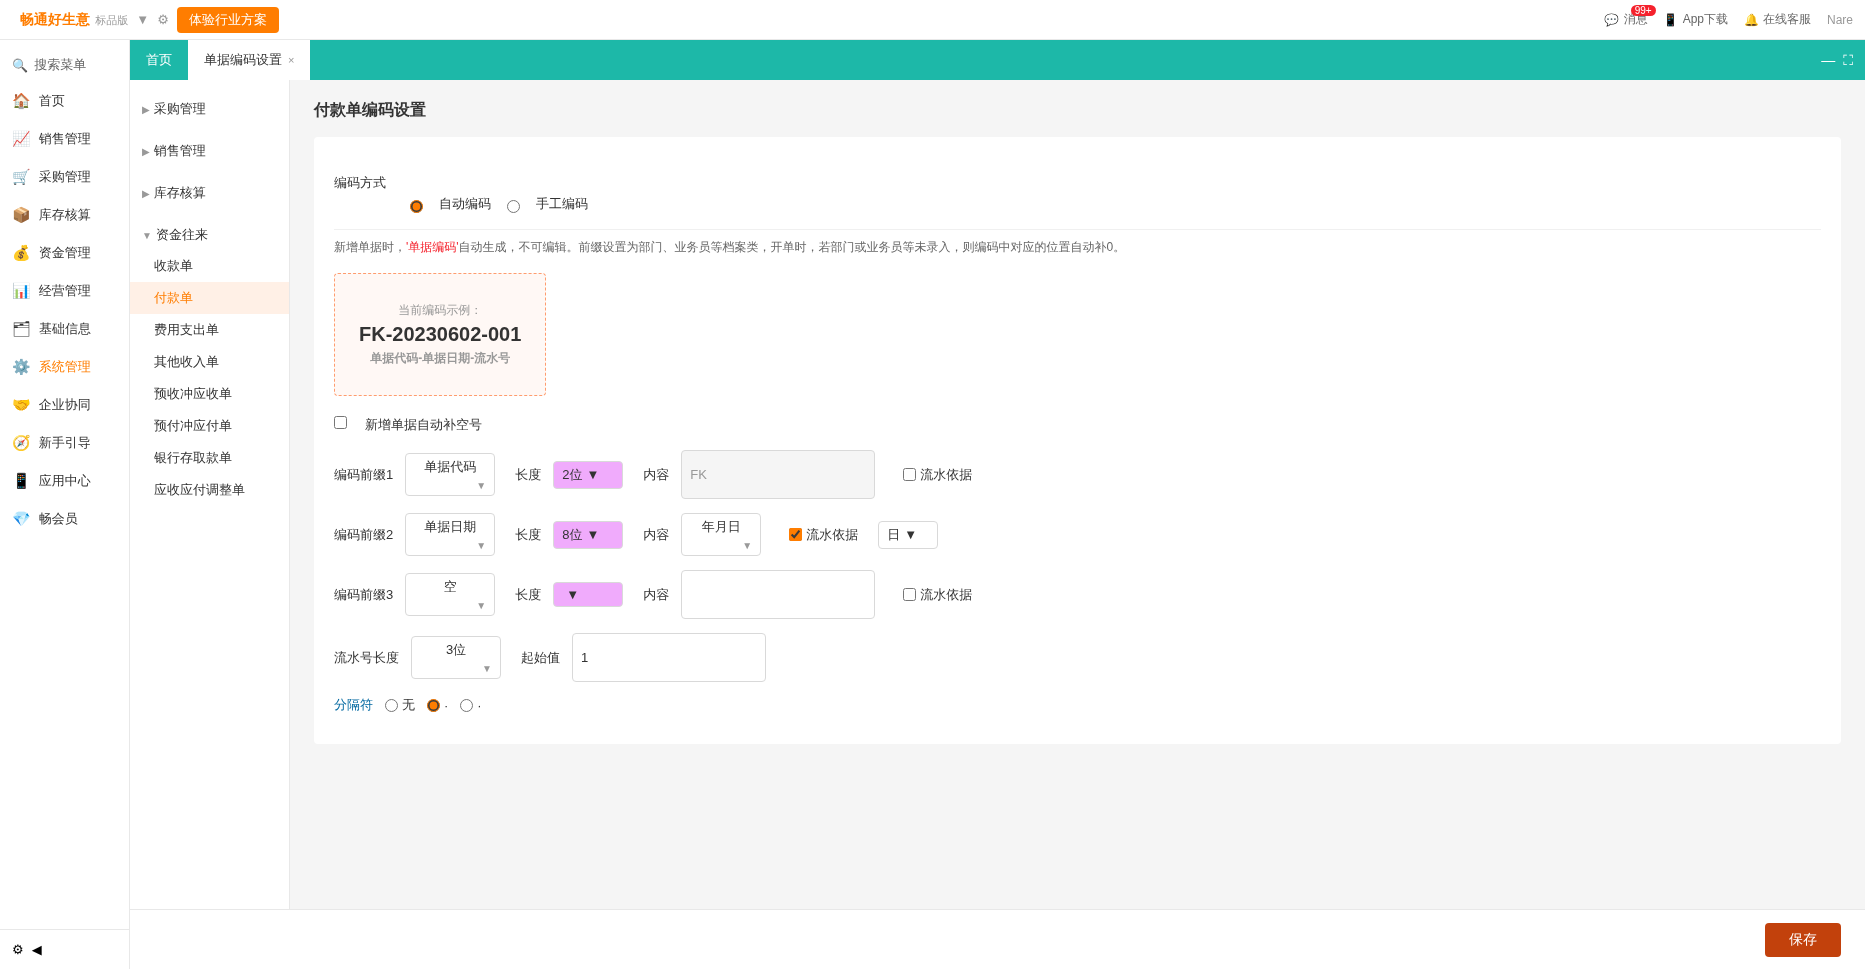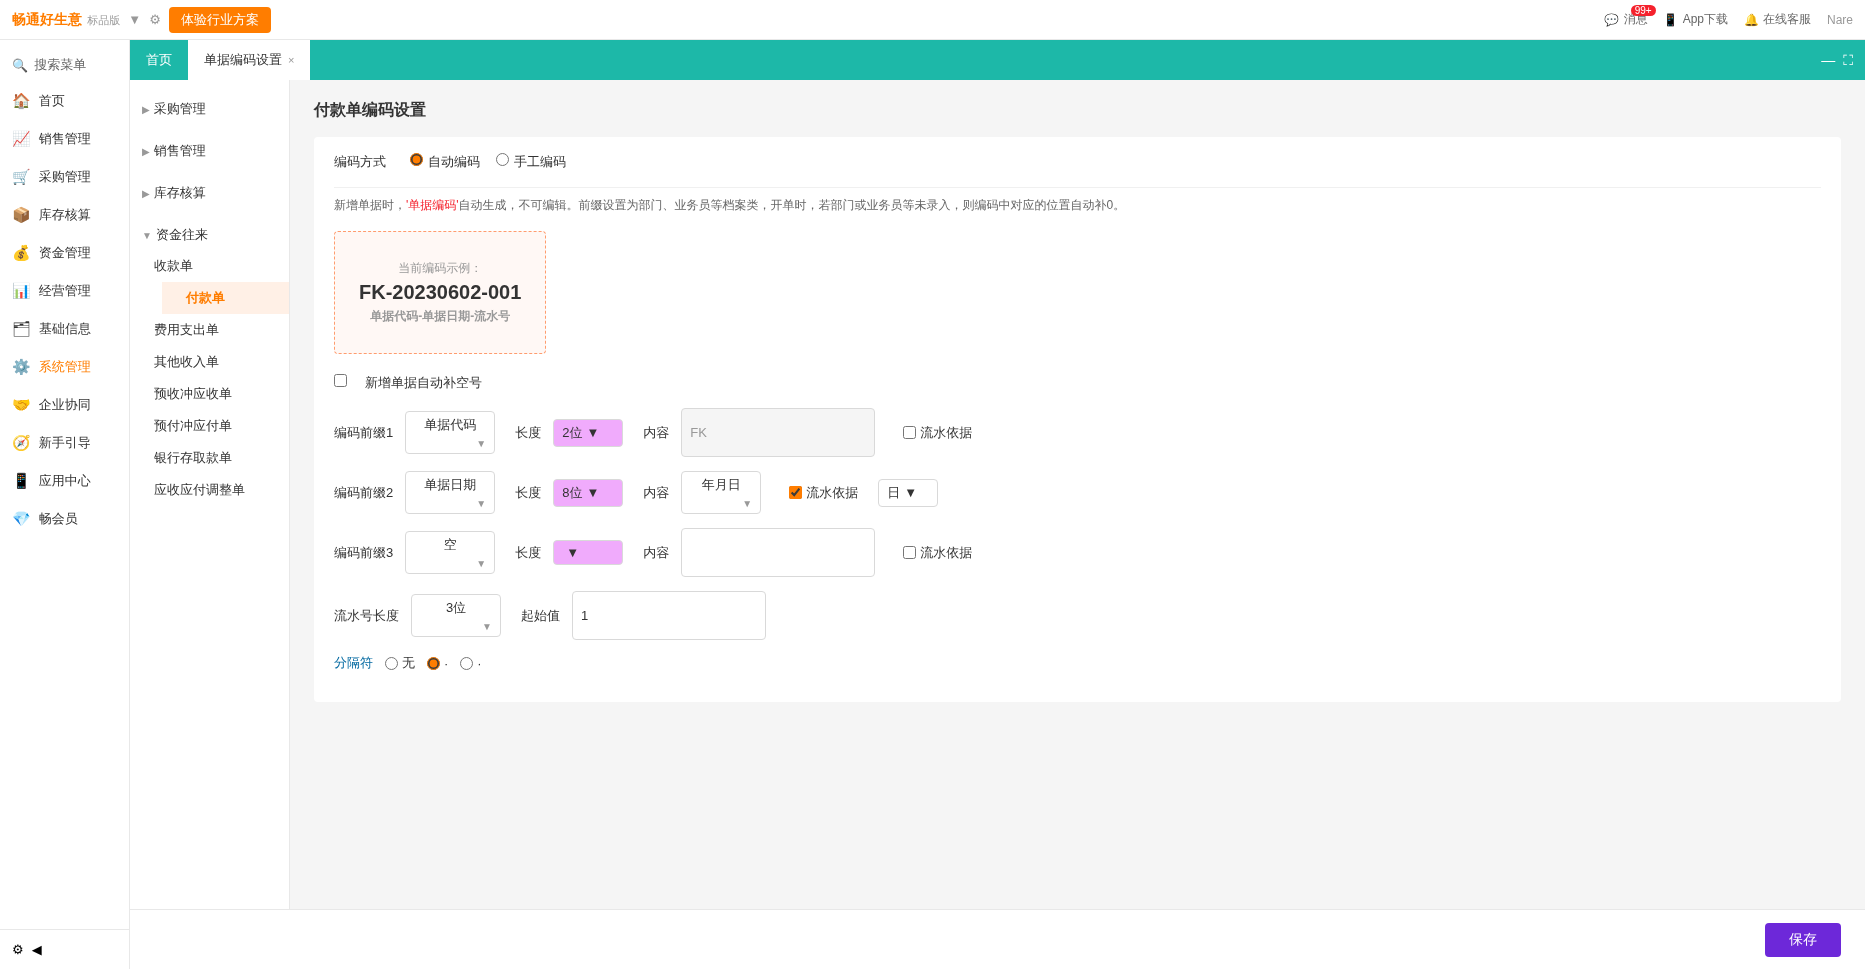--- a/index.html
+++ b/index.html
@@ -8,21 +8,21 @@
     
     .top-bar {
       height: 40px;
       background: #fff;
       border-bottom: 1px solid #e8e8e8;
       display: flex;
       align-items: center;
       padding: 0 12px;
       gap: 8px;
     }
-    .top-bar-left { display: flex; align-items: center; gap: 8px; flex: 1; }
+    .top-bar-left { display: flex; align-items: center; gap: 8px; flex: 1; margin-left: 8px; }
     .top-bar-brand { color: #999; font-size: 12px; }
     .top-bar-arrow { color: #999; }
     .top-bar-gear { color: #999; cursor: pointer; }
     .top-bar-btn {
       background: #ff7d00;
       color: #fff;
       border: none;
       border-radius: 4px;
       padding: 4px 12px;
       cursor: pointer;
@@ -121,21 +121,21 @@
       color: #333;
       cursor: pointer;
     }
     .sub-group-title .arrow { font-size: 10px; color: #999; }
     .sub-item {
       padding: 7px 12px 7px 24px;
       font-size: 13px;
       color: #333;
       cursor: pointer;
     }
-    .sub-item.active { background: #fff0e6; color: #ff7d00; font-weight: bold; margin-left: 32px; }
+    .sub-item.active { background: #fff0e6; color: #ff7d00; font-weight: normal; }
 
     
     .main-content {
       flex: 1;
       padding: 20px 24px;
       overflow-y: auto;
       background: #f5f5f5;
     }
     .page-title {
       font-size: 16px;
@@ -152,21 +152,21 @@
 
     
     .coding-method {
       display: flex;
       align-items: center;
       gap: 24px;
       margin-bottom: 16px;
     }
     .coding-label { font-size: 13px; color: #333; }
     .radio-group { display: flex; align-items: center; gap: 16px; }
-    .radio-item { display: flex; align-items: flex-start; gap: 5px; cursor: pointer; font-size: 13px; color: #333; }
+    .radio-item { display: flex; align-items: flex-end; gap: 16px; cursor: pointer; font-size: 13px; color: #333; margin-top: 42px; }
     .radio-input { accent-color: #ff7d00; }
 
     
     .info-text { font-size: 12px; color: #666; margin-bottom: 16px; line-height: 1.6; }
     .info-text span { color: #f5222d; }
 
     
     .code-preview {
       border: 1px dashed #ff9c6e;
       background: #fff8f5;
@@ -250,21 +250,21 @@
       cursor: pointer;
       margin-left: 8px;
     }
 
     
     .sep-row { display: flex; align-items: center; gap: 12px; margin-bottom: 14px; }
     .sep-label { font-size: 13px; color: #0369a1; }
     .sep-options { display: flex; align-items: center; gap: 12px; }
     .sep-radio { display: flex; align-items: center; gap: 4px; font-size: 13px; color: #333; cursor: pointer; }
     .save-btn {
-      background: #6d28d9;
+      background: #c2410c;
       color: #fff;
       border: none;
       border-radius: 4px;
       padding: 8px 24px;
       font-size: 14px;
       cursor: pointer;
     }
 
     
     .divider { border: none; border-top: 1px solid #f0f0f0; margin: 8px 0; }

